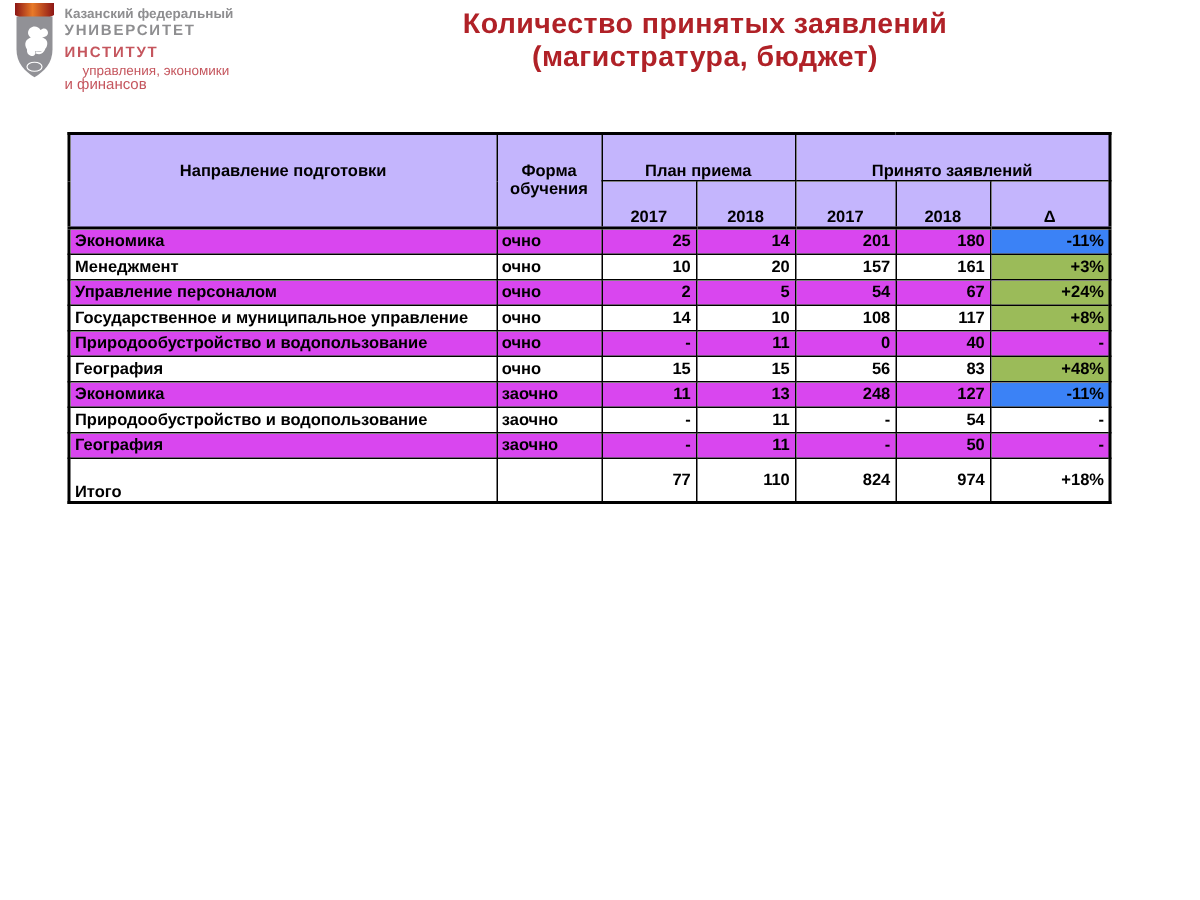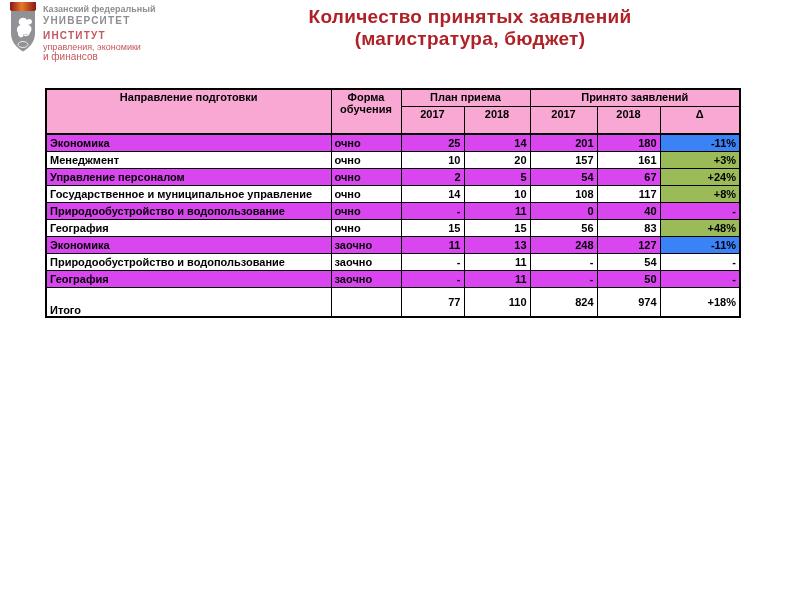--- a/index.html
+++ b/index.html
@@ -8,34 +8,34 @@
 
   .slide { position: absolute; left: 0; top: 0; width: 800px; height: 480px; background: #ffffff; }
 
   
   .logo { position: absolute; left: 8px; top: 2px; display: flex; }
   .logo-shield { width: 30px; height: 52px; }
   .logo-text { margin-left: 5px; padding-top: 2px; }
   .logo-l1 { font-size: 9px; font-weight: bold; color: #8e8e90; line-height: 11px; }
   .logo-l2 { font-size: 10px; font-weight: bold; color: #8e8e90; letter-spacing: 1.2px; line-height: 12px; }
   .logo-l3 { font-size: 10px; font-weight: bold; color: #c5565e; letter-spacing: 1.2px; line-height: 12px; margin-top: 3px; }
-  .logo-l4 { font-size: 9px; color: #c5565e; line-height: 10px; }
+  .logo-l4 { font-size: 9px; color: #c5565e; line-height: 10px; margin-left: 12px; }
   .logo-l5 { font-size: 10px; color: #c5565e; line-height: 10px; }
 
   
   .title { position: absolute; left: 150px; right: 10px; top: 6px; text-align: center;
            color: #b02127; font-weight: bold; font-size: 19px; line-height: 22px; letter-spacing: 0.3px; }
 
   
   .table-wrap { position: absolute; left: 45px; top: 88px; }
   table { border-collapse: collapse; table-layout: fixed; width: 694px;
           font-family: "Liberation Sans", sans-serif; font-size: 11px; font-weight: bold;
           color: #000; border: 2px solid #000; }
   th, td { border: 1px solid #000; padding: 0 3px; overflow: hidden; white-space: nowrap; }
-  thead th { background: #f9a8d4; text-align: center; vertical-align: top; padding-top: 1px; }
+  thead th { background: #c4b5fd; text-align: center; vertical-align: top; padding-top: 18px; }
   thead th.wrap { white-space: normal; line-height: 12px; }
   tr.group-row th { height: 17px; }
   tr.year-row th { height: 28px; margin-top: 48px; }
   tbody td { height: 17px; background: #ffffff; vertical-align: middle; }
   tbody tr.cream td { background: #d946ef; }
   tbody tr:first-child td { border-top: 2px solid #000; }
   td.c-name { text-align: left; }
   td.c-form { text-align: left; }
   td.c-num { text-align: right; }
   td.c-delta[data-state="pos"] { background: #9bbb59; }

